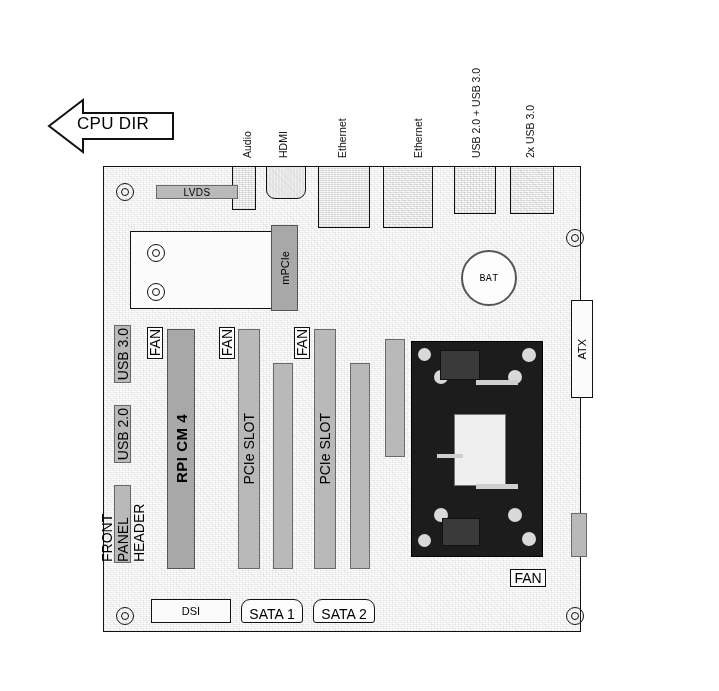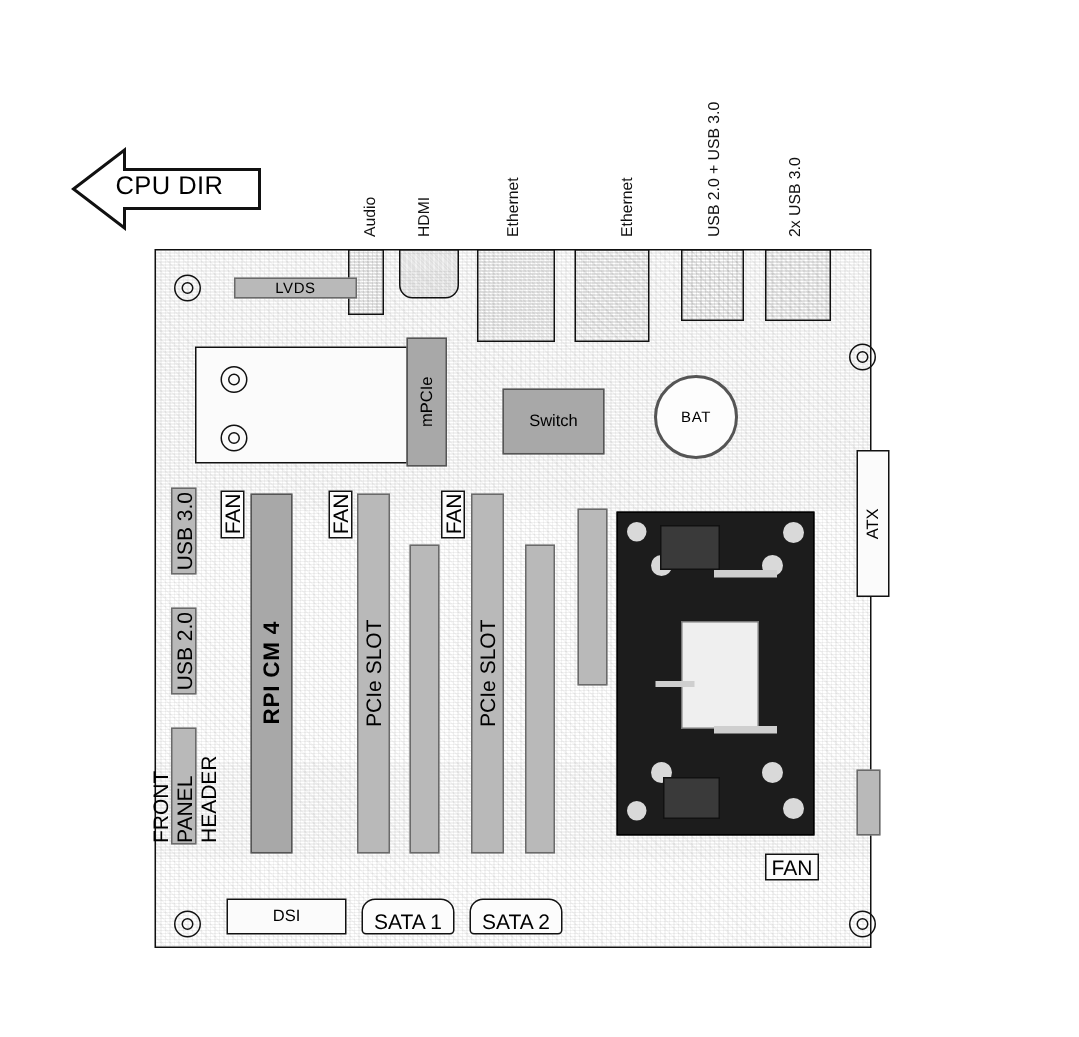--- a/index.html
+++ b/index.html
@@ -111,25 +111,22 @@
     <span class="t">LVDS</span>
   </div>
 
   <div class="blk out noise" style="left:26px;top:64px;width:142px;height:78px;"></div>
   <div class="screw" style="left:43px;top:77px;"></div>
   <div class="screw" style="left:43px;top:116px;"></div>
   <div class="blk fill2 noise-mid" style="left:167px;top:58px;width:27px;height:86px;">
     <span class="t11 vert">mPCIe</span>
   </div>
 
-  <div class="blk fill2 noise-mid" style="left:231px;top:92px;width:68px;height:44px;">
-    <span class="t11">Switch</span>
-  </div>
 
-  <div id="bat" style="left:332px;top:83px;width:56px;height:56px;">
+  <div id="bat" style="left:357px;top:83px;width:56px;height:56px;font-family:Liberation Mono, monospace;">
     <span class="t">BAT</span>
   </div>
 
   <div class="blk out noise" style="left:467px;top:133px;width:22px;height:98px;">
     <span class="t11 vert">ATX</span>
   </div>
 
   <div class="blk fill noise-mid" style="left:10px;top:158px;width:17px;height:58px;">
     <span class="t9 vert">USB 3.0</span>
   </div>

